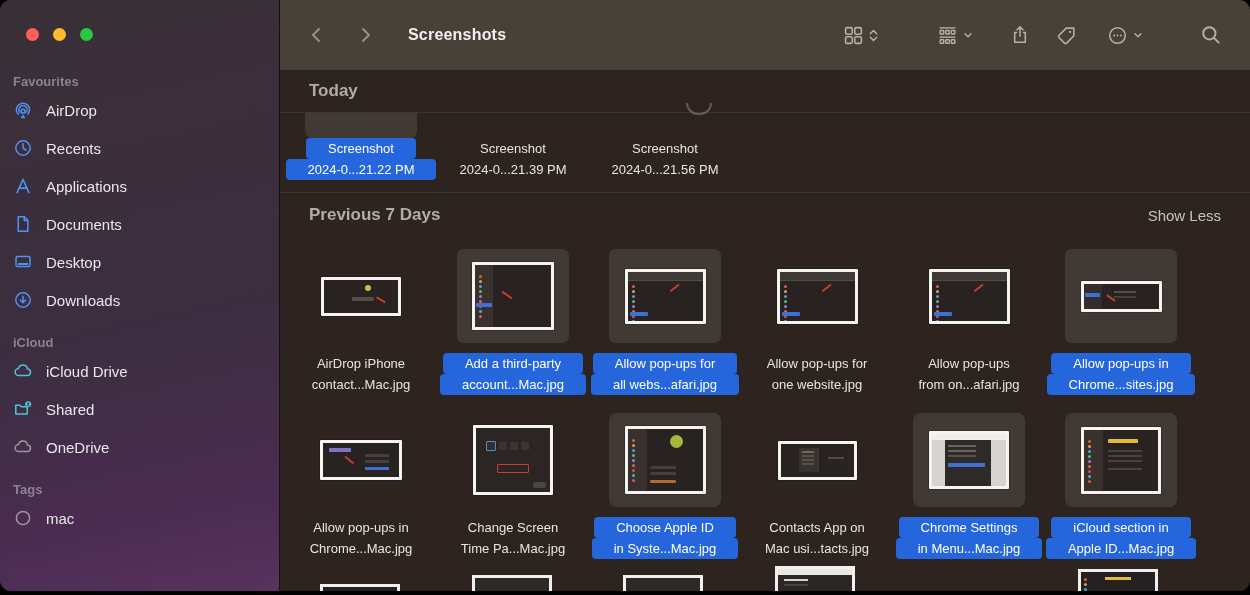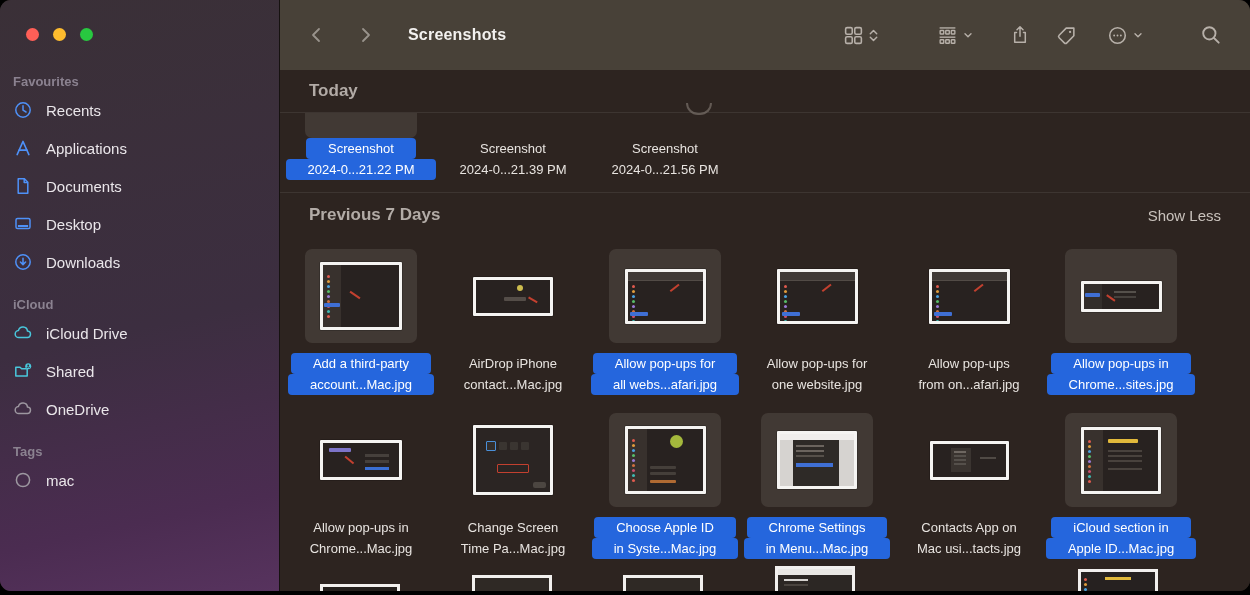--- a/index.html
+++ b/index.html
@@ -138,20 +138,31 @@
 
   <aside class="sidebar">
     <div class="traffic">
       <span class="tl red"></span>
       <span class="tl yellow"></span>
       <span class="tl green"></span>
     </div>
     <div class="sb-body">
         <div class="sb-section">
           <div class="sb-section-label">Favourites</div>
+          <div class="sb-item">
+            <span class="sb-icon">
+              <svg viewBox="0 0 20 20" fill="none" stroke="#4e91f8" stroke-width="1.5" stroke-linecap="round" stroke-linejoin="round">
+                <circle cx="10" cy="11.2" r="1.9"></circle>
+                <path d="M5.1 14.2a6.6 6.6 0 1 1 9.8 0"></path>
+                <path d="M7 12.6a4.1 4.1 0 1 1 6 0"></path>
+                <path d="M7.4 18.3h5.2L10 14.6z" fill="#4e91f8" stroke="none"></path>
+              </svg>
+            </span>
+            <span class="sb-label">AirDrop</span>
+          </div>
           <div class="sb-item">
             <span class="sb-icon">
               <svg viewBox="0 0 20 20" fill="none" stroke="#4e91f8" stroke-width="1.5" stroke-linecap="round">
                 <circle cx="10" cy="10" r="7.2"></circle>
                 <path d="M10 5.8v4.4l3 1.8"></path>
               </svg>
             </span>
             <span class="sb-label">Recents</span>
           </div>
           <div class="sb-item">
@@ -335,49 +346,49 @@
             </div>
           </div>
         </div>
       <div class="band band2">
         <span class="h">Previous 7 Days</span>
         <span class="action">Show Less</span>
       </div>
       <div class="grid-row">
           <div class="cell">
             <div class="thumb-zone">
+              <div class="thumb t-wide-airdrop">
+                <div class="ti">
+                  <i class="acc"></i>
+                  <i class="acc2"></i>
+                </div>
+              </div>
+            </div>
+            <div class="fname">
+              <div class="row"><span class="ln">AirDrop iPhone</span></div>
+              <div class="row"><span class="ln">contact...Mac.jpg</span></div>
+            </div>
+          </div>
+          <div class="cell">
+            <div class="thumb-zone">
               <div class="sel-box"></div>
               <div class="thumb t-settings-tall">
                 <div class="ti">
                   <i class="acc"></i>
                   <i class="acc2"></i>
                 </div>
               </div>
             </div>
             <div class="fname">
               <div class="row"><span class="ln sel">Add a third-party</span></div>
               <div class="row"><span class="ln sel">account...Mac.jpg</span></div>
             </div>
           </div>
           <div class="cell">
             <div class="thumb-zone">
-              <div class="thumb t-wide-airdrop">
-                <div class="ti">
-                  <i class="acc"></i>
-                  <i class="acc2"></i>
-                </div>
-              </div>
-            </div>
-            <div class="fname">
-              <div class="row"><span class="ln">AirDrop iPhone</span></div>
-              <div class="row"><span class="ln">contact...Mac.jpg</span></div>
-            </div>
-          </div>
-          <div class="cell">
-            <div class="thumb-zone">
               <div class="sel-box"></div>
               <div class="thumb t-safari-mid">
                 <div class="ti">
                   <i class="acc"></i>
                   <i class="acc2"></i>
                 </div>
               </div>
             </div>
             <div class="fname">
               <div class="row"><span class="ln sel">Allow pop-ups for</span></div>
@@ -467,45 +478,45 @@
                 </div>
               </div>
             </div>
             <div class="fname">
               <div class="row"><span class="ln sel">Choose Apple ID</span></div>
               <div class="row"><span class="ln sel">in Syste...Mac.jpg</span></div>
             </div>
           </div>
           <div class="cell">
             <div class="thumb-zone">
+              <div class="thumb t-contacts-wide">
+                <div class="ti">
+                  <i class="acc"></i>
+                  <i class="acc2"></i>
+                </div>
+              </div>
+            </div>
+            <div class="fname">
+              <div class="row"><span class="ln">Contacts App on</span></div>
+              <div class="row"><span class="ln">Mac usi...tacts.jpg</span></div>
+            </div>
+          </div>
+          <div class="cell">
+            <div class="thumb-zone">
               <div class="sel-box"></div>
               <div class="thumb t-chrome-menu">
                 <div class="ti">
                   <i class="acc"></i>
                   <i class="acc2"></i>
                 </div>
               </div>
             </div>
             <div class="fname">
               <div class="row"><span class="ln sel">Chrome Settings</span></div>
               <div class="row"><span class="ln sel">in Menu...Mac.jpg</span></div>
-            </div>
-          </div>
-          <div class="cell">
-            <div class="thumb-zone">
-              <div class="thumb t-contacts-wide">
-                <div class="ti">
-                  <i class="acc"></i>
-                  <i class="acc2"></i>
-                </div>
-              </div>
-            </div>
-            <div class="fname">
-              <div class="row"><span class="ln">Contacts App on</span></div>
-              <div class="row"><span class="ln">Mac usi...tacts.jpg</span></div>
             </div>
           </div>
           <div class="cell">
             <div class="thumb-zone">
               <div class="sel-box"></div>
               <div class="thumb t-settings-storage">
                 <div class="ti">
                   <i class="acc"></i>
                   <i class="acc2"></i>
                 </div>

